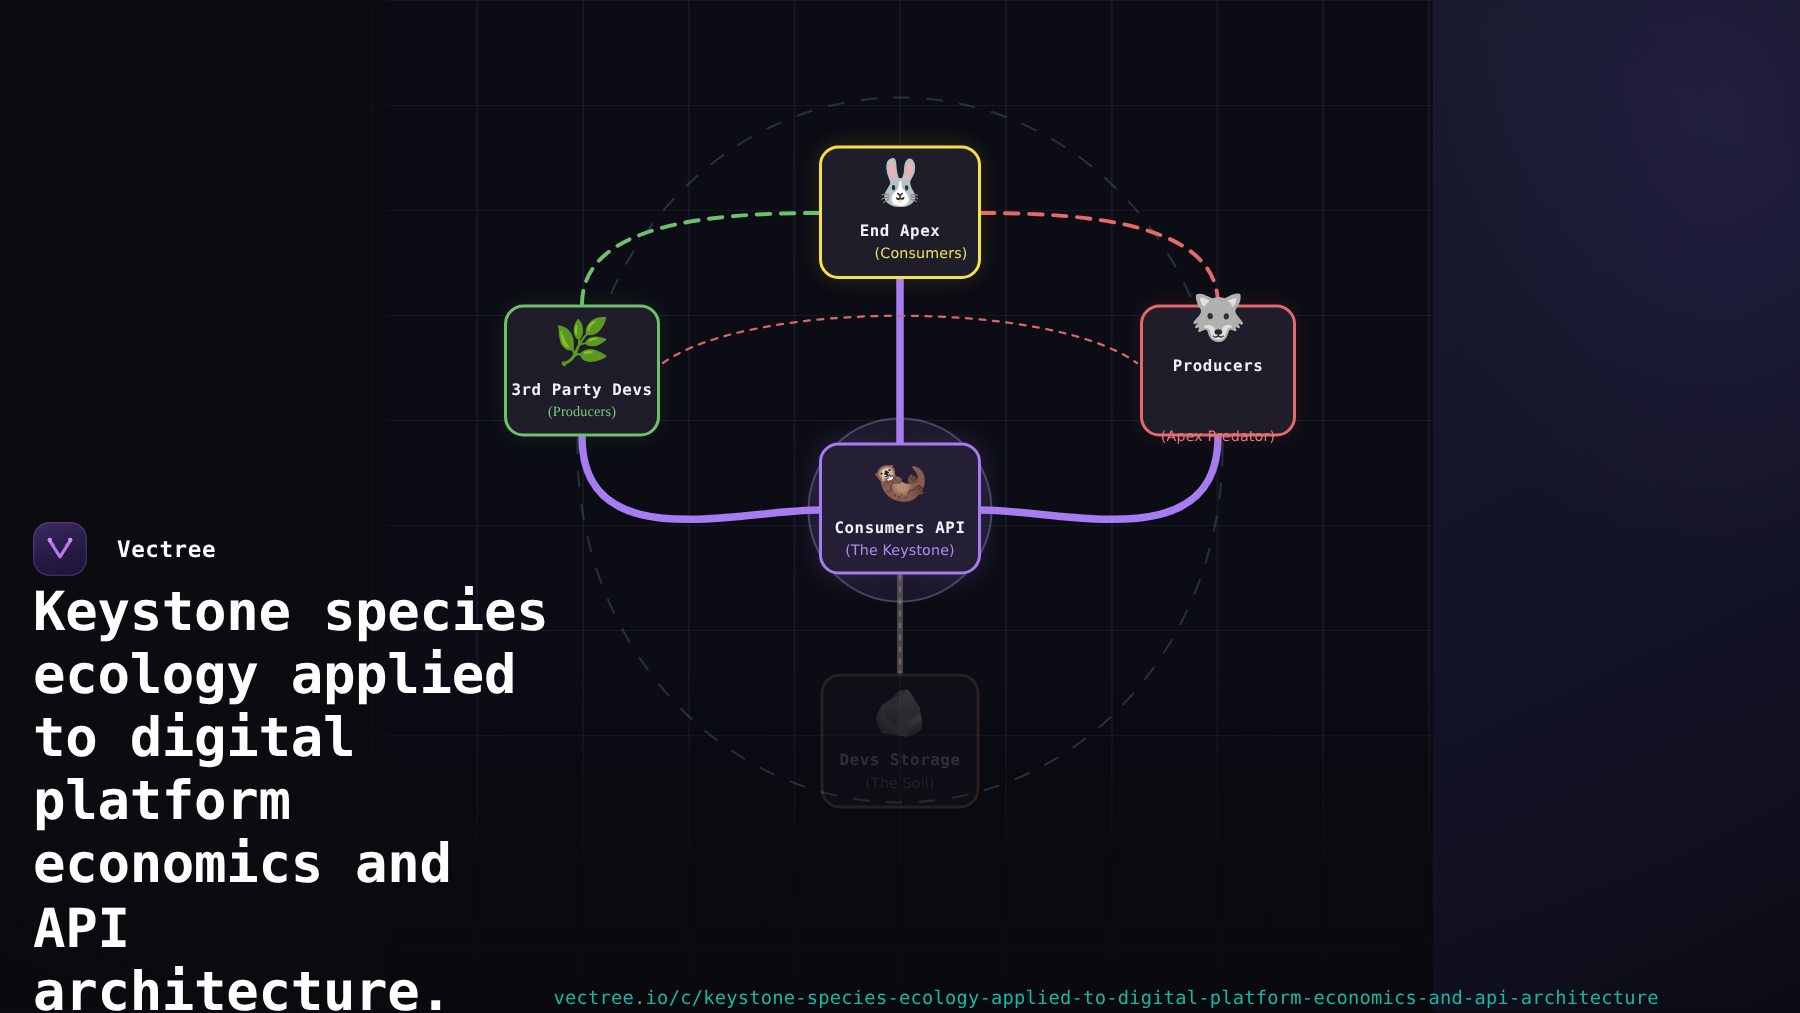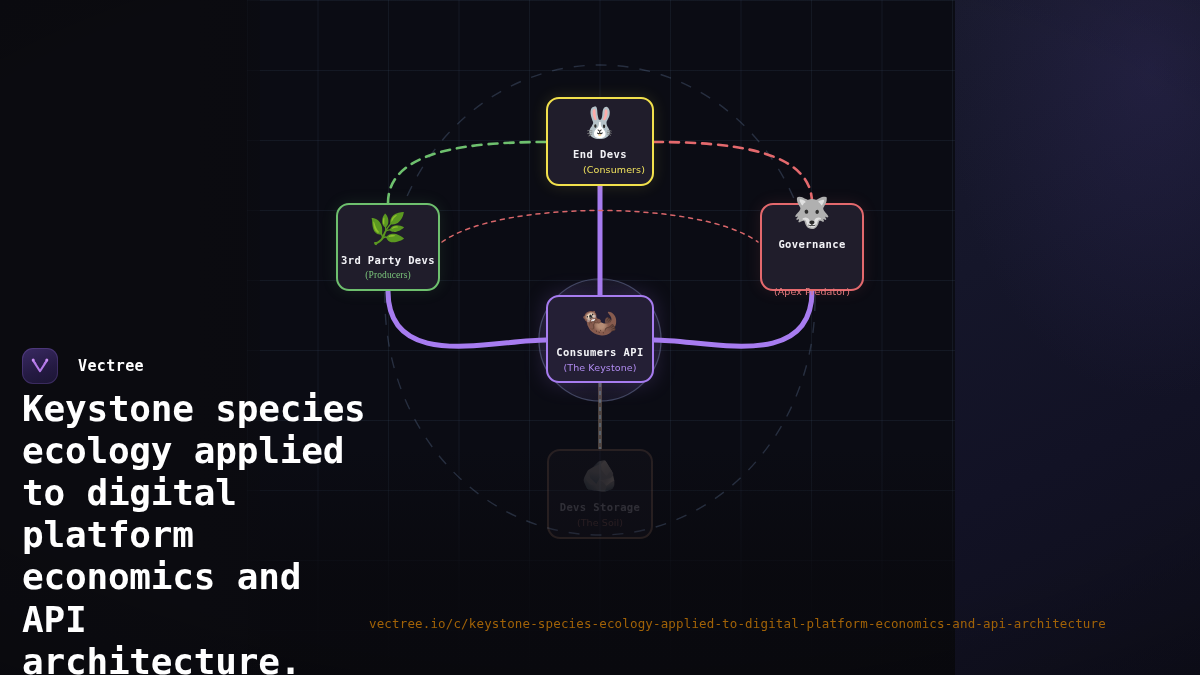--- a/index.html
+++ b/index.html
@@ -106,22 +106,22 @@
     color:#fff;font-size:15px;font-weight:bold;letter-spacing:.4px;
     font-family:"DejaVu Sans Mono","Liberation Mono",monospace;
   }
   #headline{
     position:absolute;left:22px;top:388px;width:345px;
     color:#ffffff;font-size:36px;line-height:1.17;font-weight:bold;
     letter-spacing:-.2px;
     font-family:"DejaVu Sans Mono","Liberation Mono",monospace;
   }
   #url{
-    position:absolute;left:369px;top:616px;
-    color:#a16207;font-size:12.5px;letter-spacing:.15px;
+    position:absolute;left:369px;top:657px;
+    color:#14b8a6;font-size:12.5px;letter-spacing:.15px;
     font-family:"DejaVu Sans Mono","Liberation Mono",monospace;
   }
 </style>
 </head>
 <body>
 
 <div id="stage">
 
   <div class="bg-base"></div>
   <div class="bg-glow-right"></div>
@@ -165,33 +165,33 @@
 
       <path d="M600,383 L600,449" fill="none" stroke="rgba(130,110,96,0.55)" stroke-width="4"></path>
       <path d="M600,383 L600,449" fill="none" stroke="rgba(110,150,185,0.45)" stroke-width="1.6" stroke-dasharray="4 4"></path>
     </g>
   </svg>
 
   <div class="vignette"></div>
 
   <div class="node" id="node-end-users">
     <div class="emoji">🐰</div>
-    <div class="title">End Devs</div>
+    <div class="title">End Apex</div>
     <div class="sub">(Consumers)</div>
   </div>
 
   <div class="node" id="node-devs">
     <div class="emoji">🌿</div>
     <div class="title">3rd Party Devs</div>
     <div class="sub">(Producers)</div>
   </div>
 
   <div class="node" id="node-governance">
     <div class="emoji">🐺</div>
-    <div class="title">Governance</div>
+    <div class="title">Producers</div>
     <div class="sub">(Apex Predator)</div>
   </div>
 
   <div class="node" id="node-platform">
     <div class="emoji">🦦</div>
     <div class="title">Consumers API</div>
     <div class="sub">(The Keystone)</div>
   </div>
 
   <div class="node" id="node-storage">

